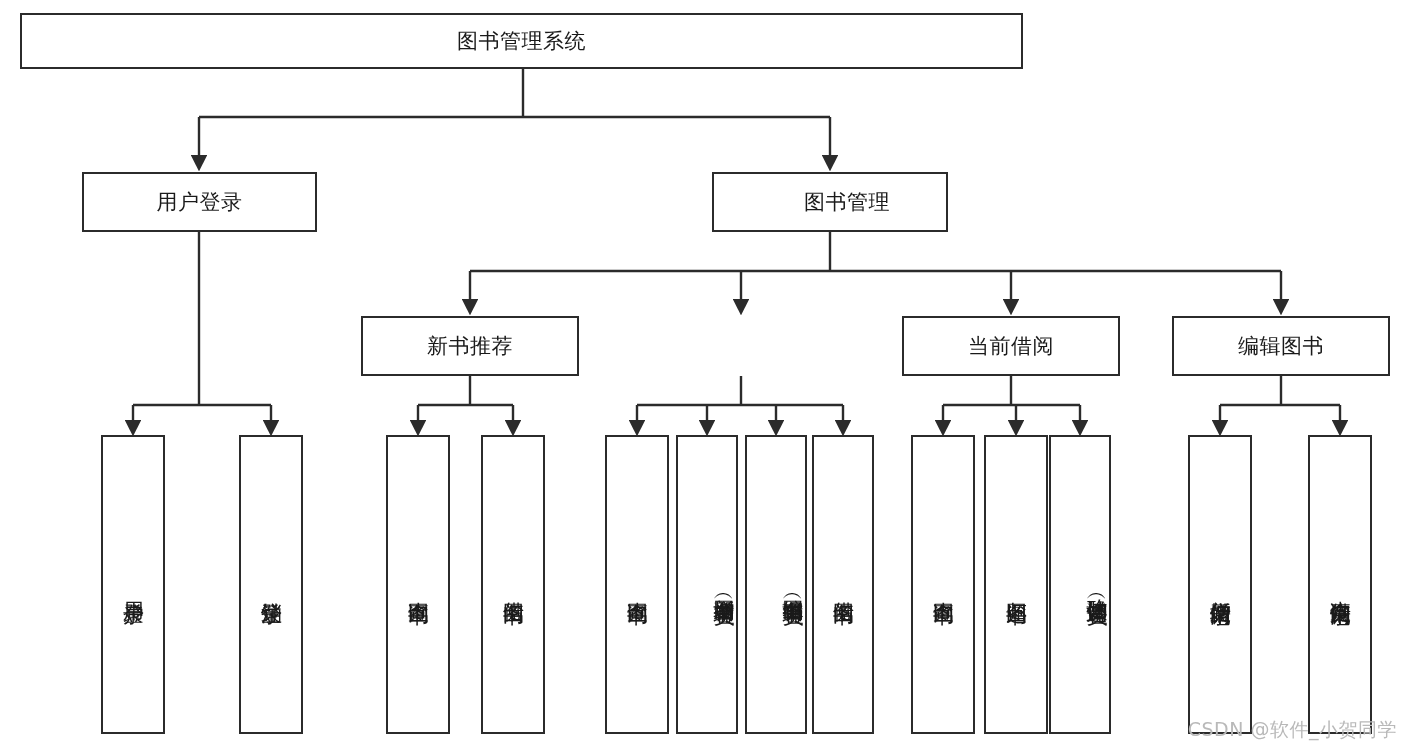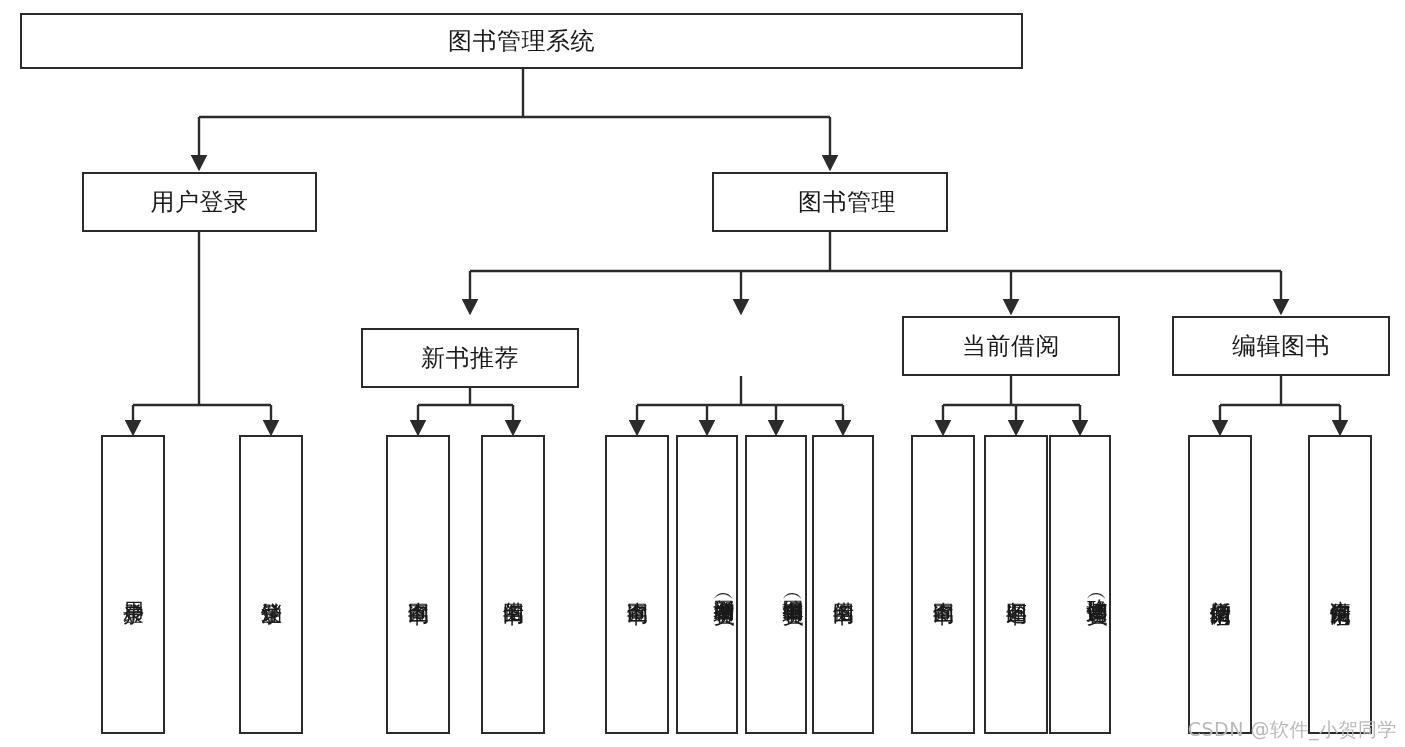--- a/index.html
+++ b/index.html
@@ -31,21 +31,21 @@
     box-sizing: border-box;
     border: 2px solid #2b2b2b;
     background: #ffffff;
     display: flex;
     align-items: center;
     justify-content: center;
     color: #1a1a1a;
     line-height: 1.18;
   }
   .node.horiz {
-    font-size: 24px;
+    font-size: 21px;
     letter-spacing: 0.5px;
   }
   .node.vert {
     writing-mode: vertical-rl;
     text-orientation: upright;
     font-size: 21px;
     letter-spacing: 1px;
     align-items: flex-start;
     justify-content: center;
     padding-top: 4px;
@@ -128,21 +128,21 @@
     <span class="node-label">图书管理系统</span>
   </div>
 
   <div class="node horiz" style="left:82px; top:172px; width:235px; height:60px;">
     <span class="node-label">用户登录</span>
   </div>
   <div class="node horiz" style="left:712px; top:172px; width:236px; height:60px;padding-left:34px;">
     <span class="node-label">图书管理</span>
   </div>
 
-  <div class="node horiz" style="left:361px; top:316px; width:218px; height:60px;margin-top:12px;">
+  <div class="node horiz" style="left:361px; top:316px; width:218px; height:60px;">
     <span class="node-label">新书推荐</span>
   </div>
   <div class="node horiz" style="left:902px; top:316px; width:218px; height:60px;">
     <span class="node-label">当前借阅</span>
   </div>
   <div class="node horiz" style="left:1172px; top:316px; width:218px; height:60px;">
     <span class="node-label">编辑图书</span>
   </div>
 
   <div class="node vert midtext" style="left:101px; top:435px; width:64px; height:299px;">

